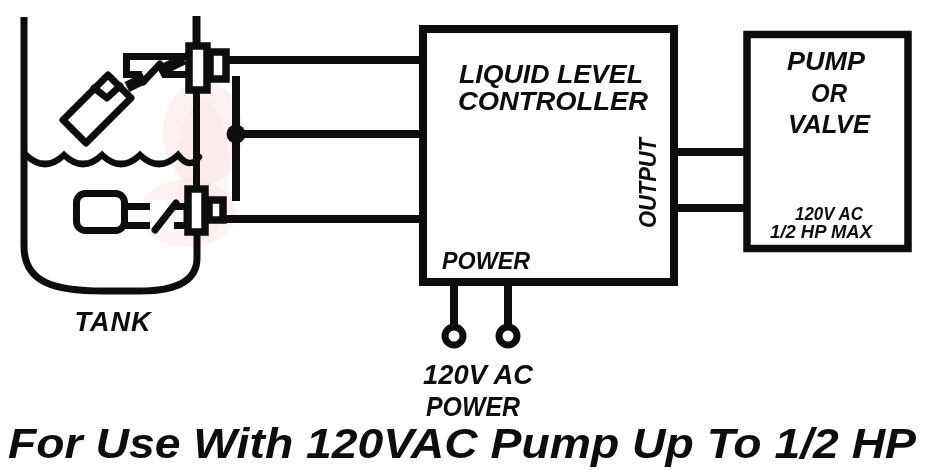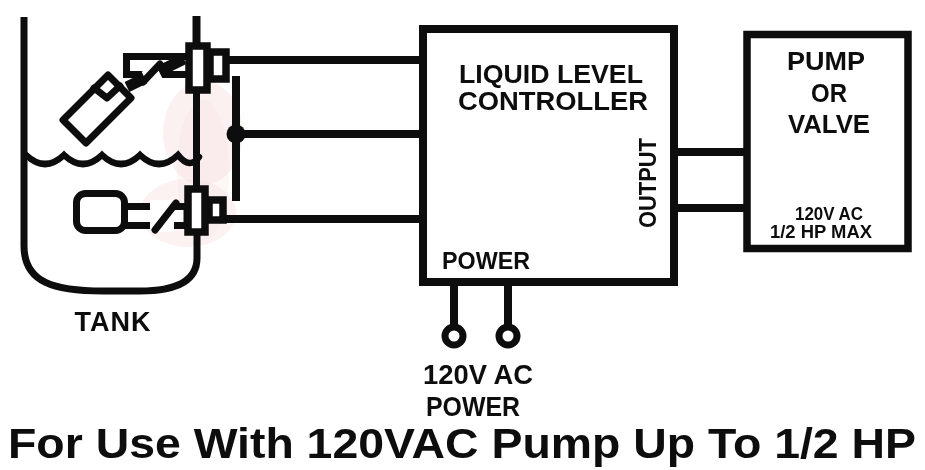--- a/index.html
+++ b/index.html
@@ -1,18 +1,19 @@
 <!DOCTYPE html>
 <html><head>
 <meta charset="utf-8">
 <style>
   html,body{margin:0;padding:0;background:#ffffff;}
   .page{
     position:relative;width:925px;height:470px;background:#ffffff;overflow:hidden;
     font-family:"Liberation Sans","DejaVu Sans",sans-serif;
+    font-style:italic;
   }
   svg text{font-family:"Liberation Sans","DejaVu Sans",sans-serif;font-weight:bold;fill:#0d0d0d;}
 </style>
 </head>
 <body>
 
 <div class="page">
   <svg width="925" height="470" viewBox="0 0 925 470" xmlns="http://www.w3.org/2000/svg">
 
     <g>

